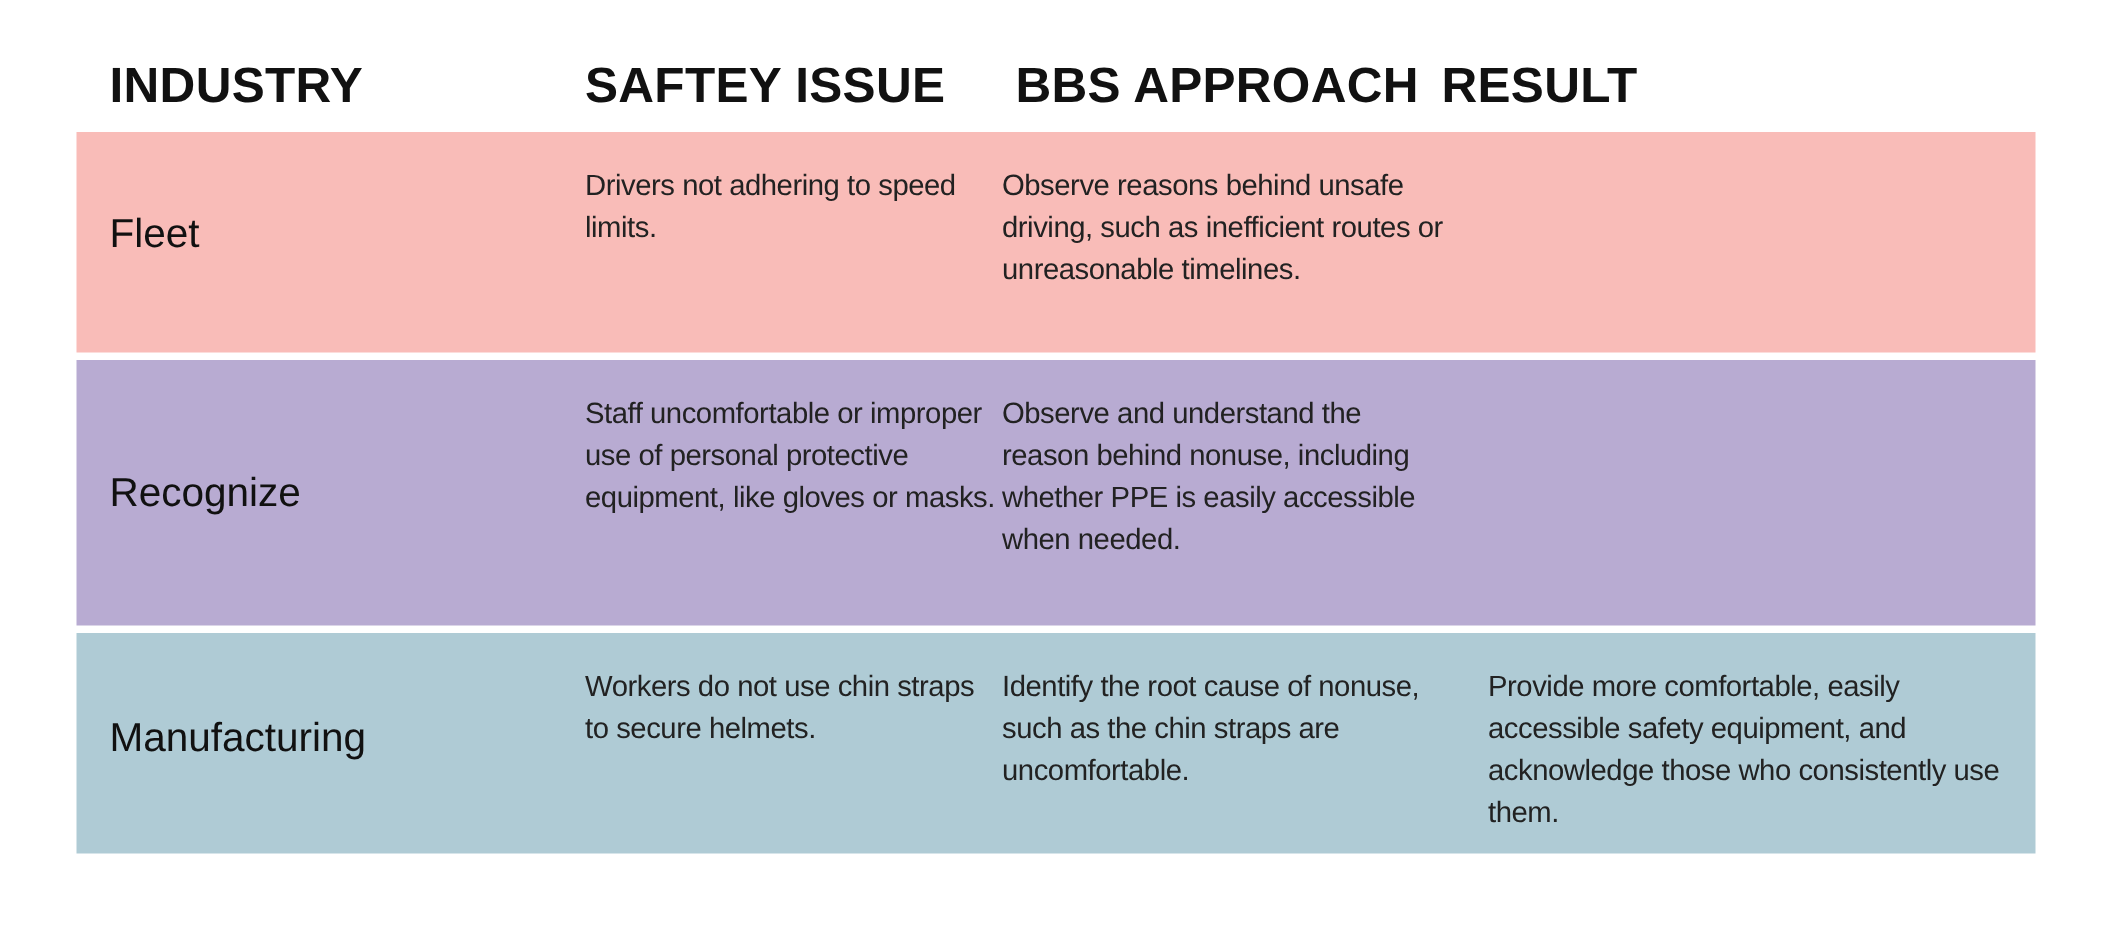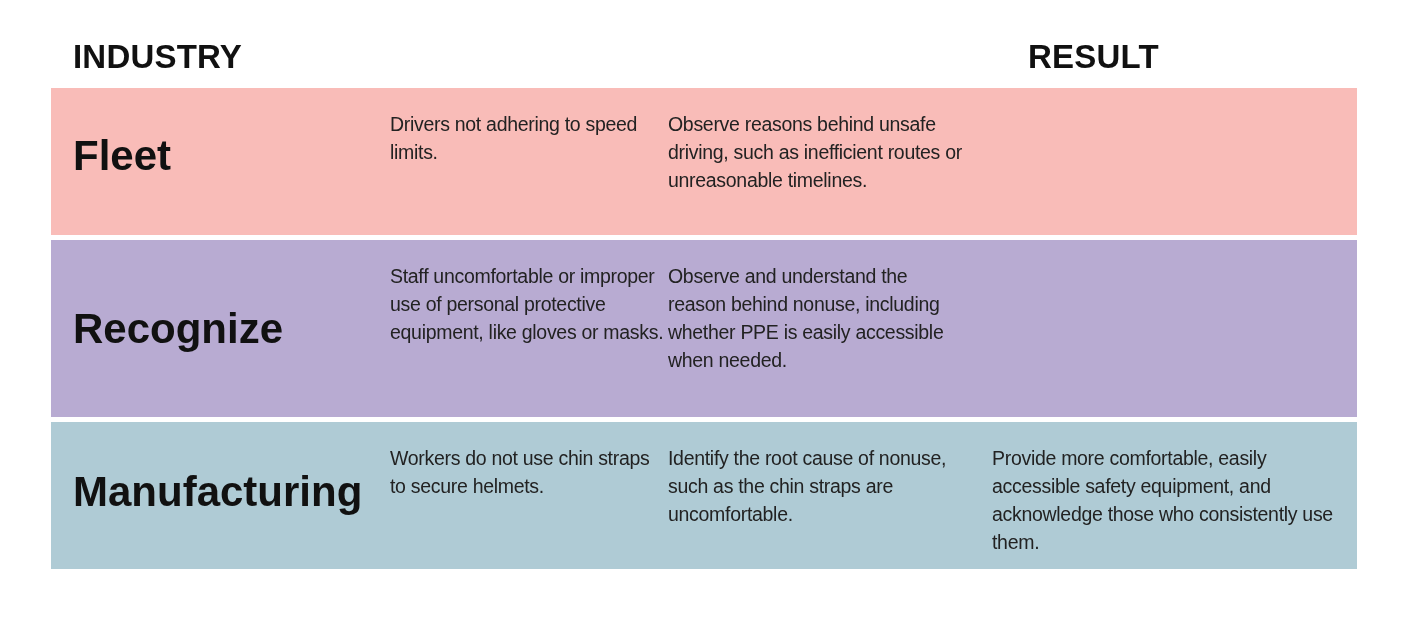--- a/index.html
+++ b/index.html
@@ -40,48 +40,50 @@
       position: absolute;
       left: 0;
       width: 1306px;
     }
     .row-fleet { top: 88px; height: 147px; }
     .row-healthcare { top: 240px; height: 177px; }
     .row-manufacturing { top: 422px; height: 147px; }
     .industry {
       position: absolute;
       left: 22px;
-      font-weight: bold;
-      font-size: 42px;
+      font-weight: normal;
+      font-size: 27px;
       color: #111;
       transform: translateY(-50%);
     }
     .cell {
       position: absolute;
       top: 22px;
       font-size: 19.5px;
       line-height: 28px;
       color: #222;
       letter-spacing: -0.3px;
     }
     .c1 { left: 339px; width: 275px; }
     .c2 { left: 617px; width: 300px; }
     .c3 { left: 941px; width: 345px; }
     .h0 { left: 22px; }
     .h1 { left: 339px; }
     .h2 { left: 626px; }
-    .h3 { left: 977px; }
+    .h3 { left: 910px; }
   </style>
 </head>
 <body>
 
 <div class="table">
 
   <div class="header-row">
     <div class="header-cell h0">INDUSTRY</div>
+    <div class="header-cell h1">SAFTEY ISSUE</div>
+    <div class="header-cell h2">BBS APPROACH</div>
     <div class="header-cell h3">RESULT</div>
   </div>
 
   <div class="row row-fleet" style="background:#f9bcb8;">
     <div class="industry" style="top:68px;">Fleet</div>
     <div class="cell c1">Drivers not adhering to speed limits.</div>
     <div class="cell c2">Observe reasons behind unsafe driving, such as inefficient routes or unreasonable timelines.</div>
   </div>
 
   <div class="row row-healthcare" style="background:#b8abd2;">

